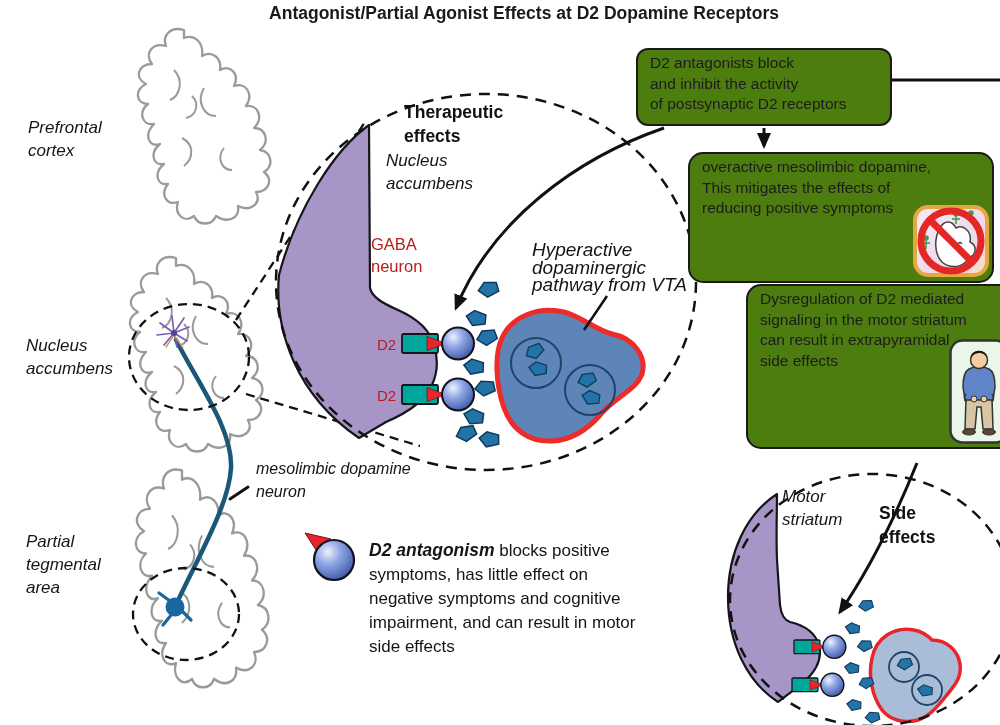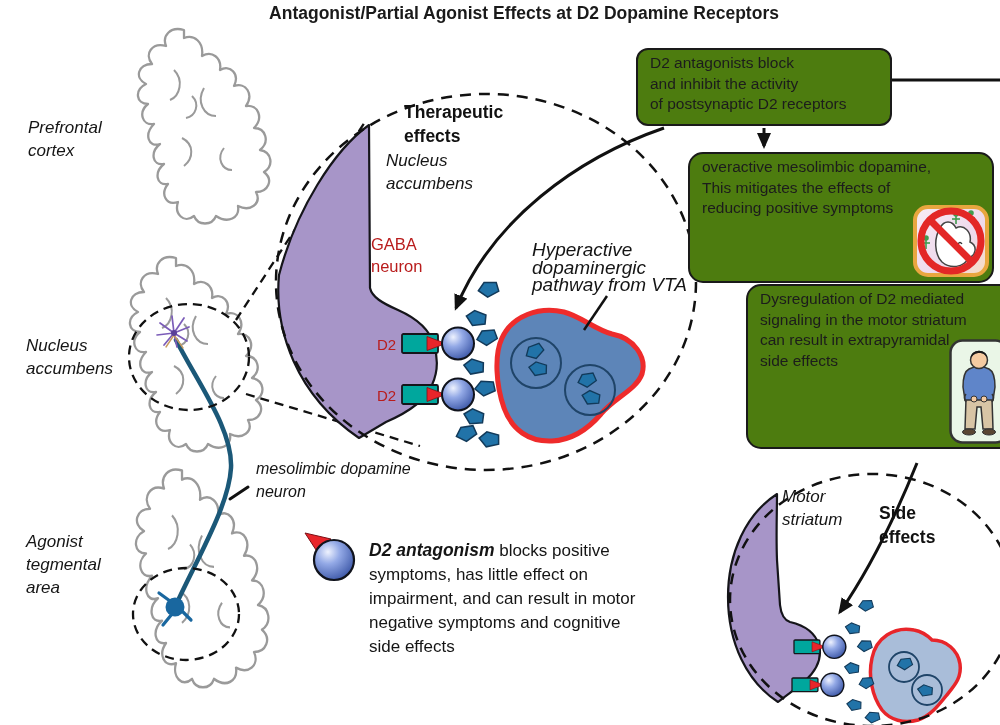--- a/index.html
+++ b/index.html
@@ -149,21 +149,21 @@
 
 <div class="overlay lbl" style="left:4px;top:116px">
   <div>Prefrontal</div>
   <div>cortex</div>
 </div>
 <div class="overlay lbl" style="left:2px;top:334px">
   <div>Nucleus</div>
   <div>accumbens</div>
 </div>
 <div class="overlay lbl" style="left:2px;top:530px">
-  <div>Agonist</div>
+  <div>Partial</div>
   <div>tegmental</div>
   <div>area</div>
 </div>
 <div class="overlay lbl" style="left:232px;top:457px;font-size:16px">
   <div>mesolimbic dopamine</div>
   <div>neuron</div>
 </div>
 
 <div class="overlay head" style="left:380px;top:100px;width:155px">
   <div>Therapeutic</div>
@@ -243,18 +243,18 @@
       <circle cx="25" cy="60" r="3" fill="#f5cba1" stroke="#333" stroke-width="1"></circle>
       <circle cx="35" cy="60" r="3" fill="#f5cba1" stroke="#333" stroke-width="1"></circle>
       <path d="M17,55 q-3,4 0,8 M43,55 q3,4 0,8" fill="none" stroke="#333" stroke-width="1.5"></path>
     </svg>
   </div>
 </div>
 
 <div class="overlay legend-text" style="left:345px;top:538px">
   <div><b>D2 antagonism</b><span> blocks positive</span></div>
   <div>symptoms, has little effect on</div>
+  <div>negative symptoms and cognitive</div>
   <div>impairment, and can result in motor</div>
-  <div>negative symptoms and cognitive</div>
   <div>side effects</div>
 </div>
 
 </div>
 
 </body></html>

